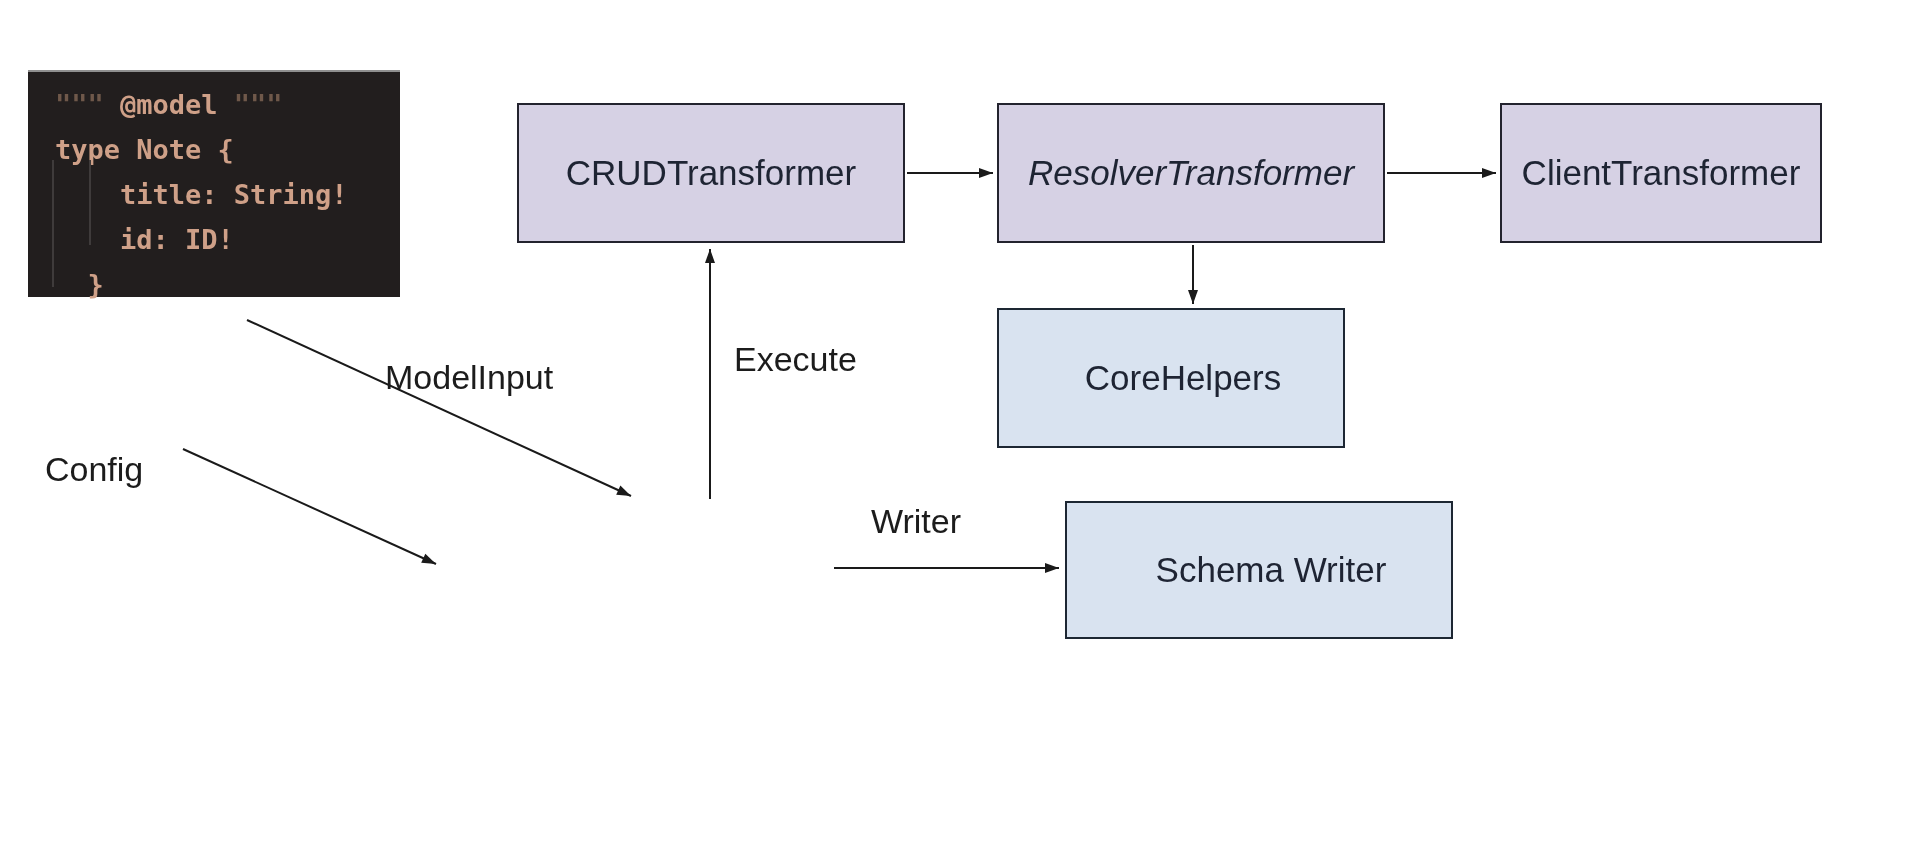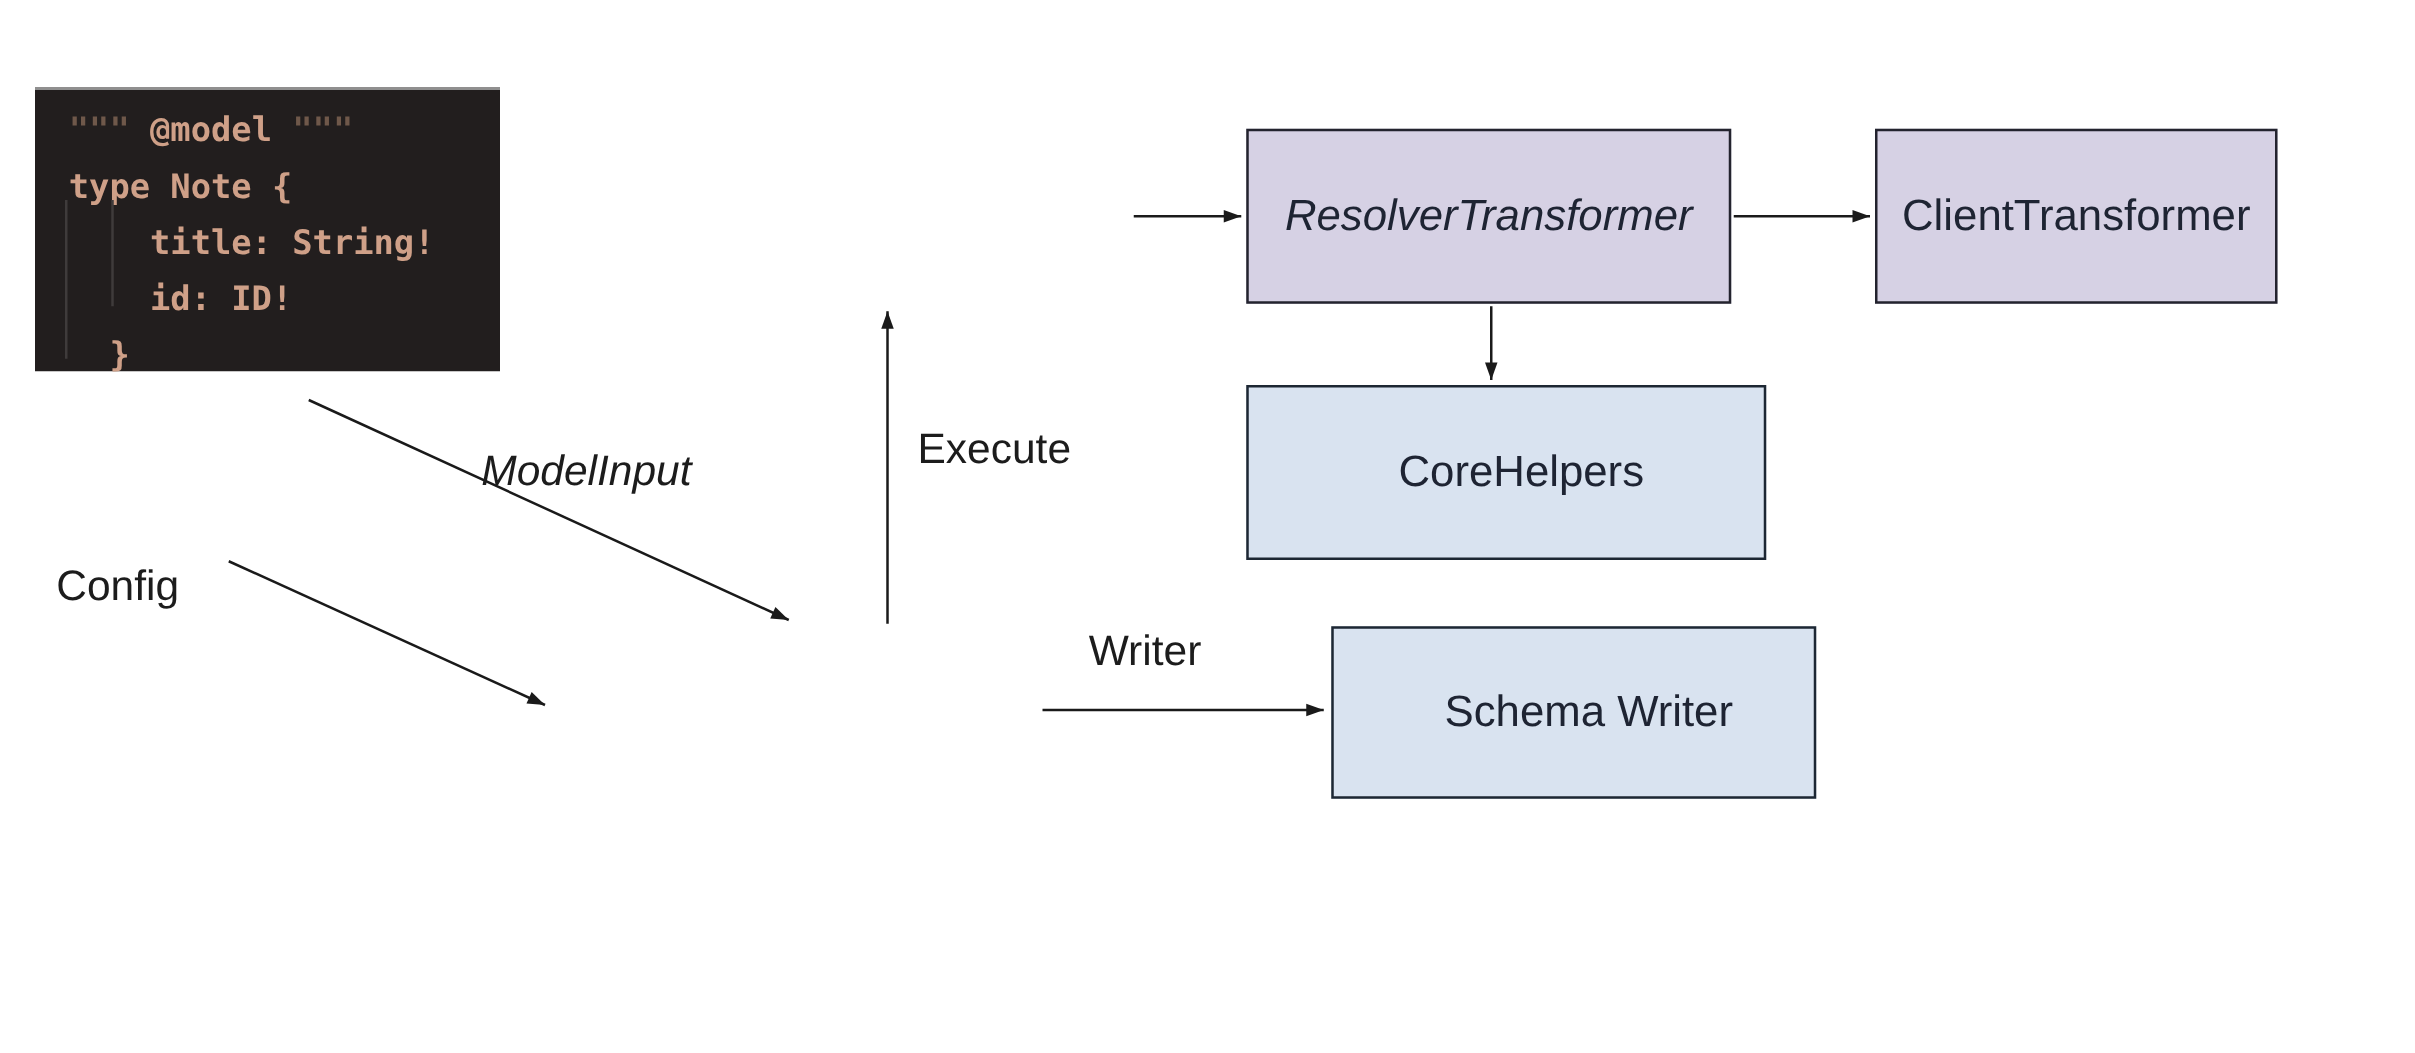--- a/index.html
+++ b/index.html
@@ -50,33 +50,33 @@
     line-height: 46px;
     color: #1e2433;
     border: 2px solid #23232e;
   }
   .node-purple { background: #d6d1e4; }
   .node-blue   { background: #d9e3f0; border-color: #1d2733; }
 
   .node-crud     { left: 517px;  top: 103px; width: 388px; height: 140px; }
   .node-resolver { left: 997px;  top: 103px; width: 388px; height: 140px; font-style: italic; }
   .node-client   { left: 1500px; top: 103px; width: 322px; height: 140px; }
-  .node-core     { left: 997px;  top: 308px; width: 416px; height: 140px; padding-left: 24px; }
+  .node-core     { left: 997px;  top: 308px; width: 348px; height: 140px; padding-left: 24px; }
   .node-engine   { left: 443px;  top: 501px; width: 389px; height: 138px; }
   .node-writer   { left: 1065px; top: 501px; width: 388px; height: 138px; padding-left: 24px; }
   .node-engine .node-label { display: block; max-width: 330px; }
 
   
   .edge-label {
     position: absolute;
     font-size: 34px;
     color: #1c1c1c;
     white-space: nowrap;
   }
-  .lbl-model-input { left: 385px; top: 358px; font-style: italic; }
+  .lbl-model-input { left: 385px; top: 358px; }
   .lbl-config      { left: 45px;  top: 422px; margin-top: 28px; }
   .lbl-execute     { left: 734px; top: 340px; }
   .lbl-write       { left: 871px; top: 502px; }
 
   
   .edges-layer {
     position: absolute;
     left: 0; top: 0;
     width: 1932px; height: 842px;
     pointer-events: none;
@@ -106,20 +106,23 @@
     </defs>
     <line x1="907" y1="173" x2="993" y2="173" marker-end="url(#arrowhead)"></line>
     <line x1="1387" y1="173" x2="1496" y2="173" marker-end="url(#arrowhead)"></line>
     <line x1="1193" y1="245" x2="1193" y2="304" marker-end="url(#arrowhead)"></line>
     <line x1="710" y1="499" x2="710" y2="249" marker-end="url(#arrowhead)"></line>
     <line x1="247" y1="320" x2="631" y2="496" marker-end="url(#arrowhead)"></line>
     <line x1="183" y1="449" x2="436" y2="564" marker-end="url(#arrowhead)"></line>
     <line x1="834" y1="568" x2="1059" y2="568" marker-end="url(#arrowhead)"></line>
   </svg>
 
+  <div class="node node-purple node-crud">
+    <span class="node-label">CRUDTransformer</span>
+  </div>
   <div class="node node-purple node-resolver">
     <span class="node-label">ResolverTransformer</span>
   </div>
   <div class="node node-purple node-client">
     <span class="node-label">ClientTransformer</span>
   </div>
   <div class="node node-blue node-core">
     <span class="node-label">CoreHelpers</span>
   </div>
   <div class="node node-blue node-writer">

